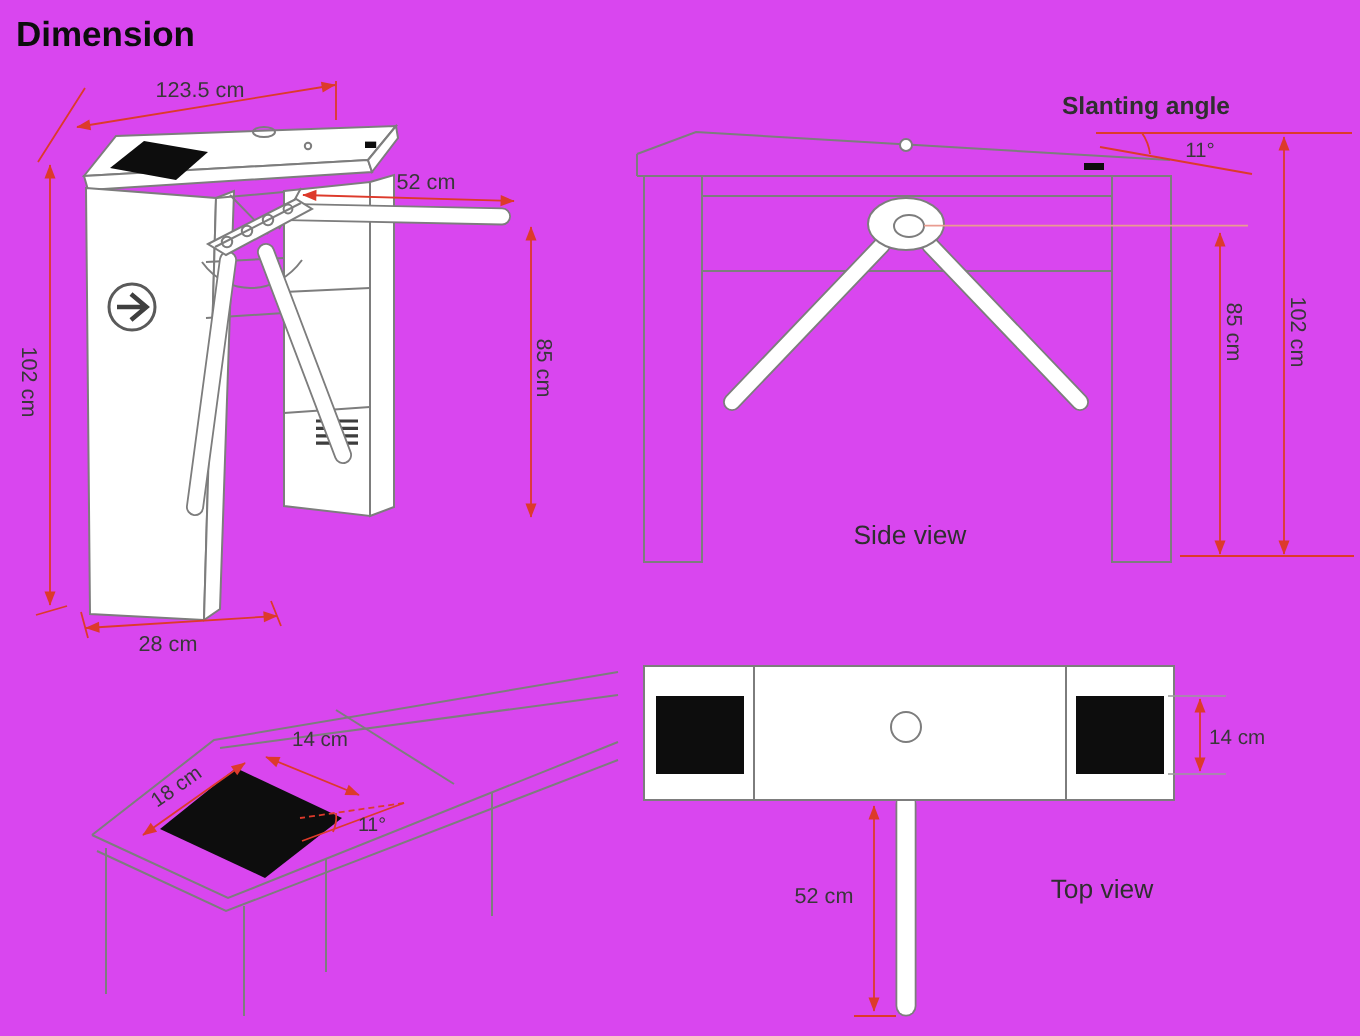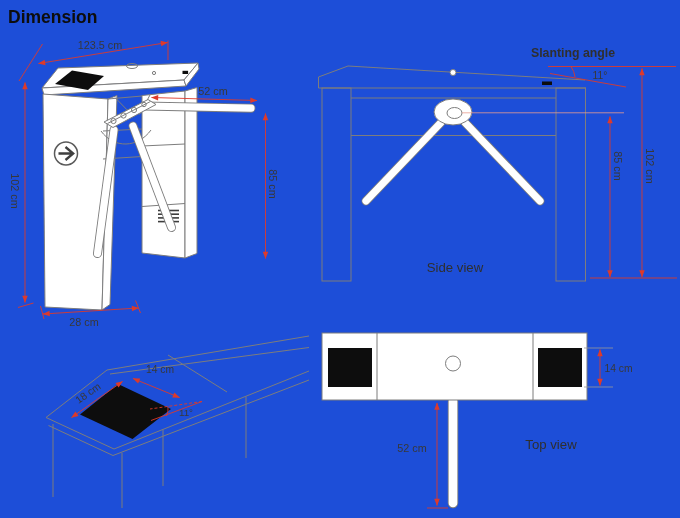--- a/index.html
+++ b/index.html
@@ -1,16 +1,16 @@
 <!DOCTYPE html>
 <html><head>
 <meta charset="utf-8">
 <style>
   html,body{margin:0;padding:0;background:#fff;}
-  .canvas{position:relative;width:680px;height:518px;background:#1d4ed8;overflow:hidden;
+  .canvas{position:relative;width:680px;height:518px;background:#d946ef;overflow:hidden;
           font-family:"Liberation Sans", sans-serif;}
   svg{display:block}
   text{font-family:"Liberation Sans", sans-serif; fill:#383838;}
   .title{font-size:17.5px;font-weight:bold;fill:#0d0d0d;}
   .dim{font-size:10.8px;}
   .dimsm{font-size:10.3px;}
   .cap{font-size:13.2px;fill:#2f2f2f;}
   .slantlbl{font-size:12.3px;font-weight:600;fill:#2f2f2f;}
   .ln{stroke:#7d7d7d;stroke-width:1;fill:none;}
   .lnf{stroke:#7d7d7d;stroke-width:1;fill:#ffffff;}

